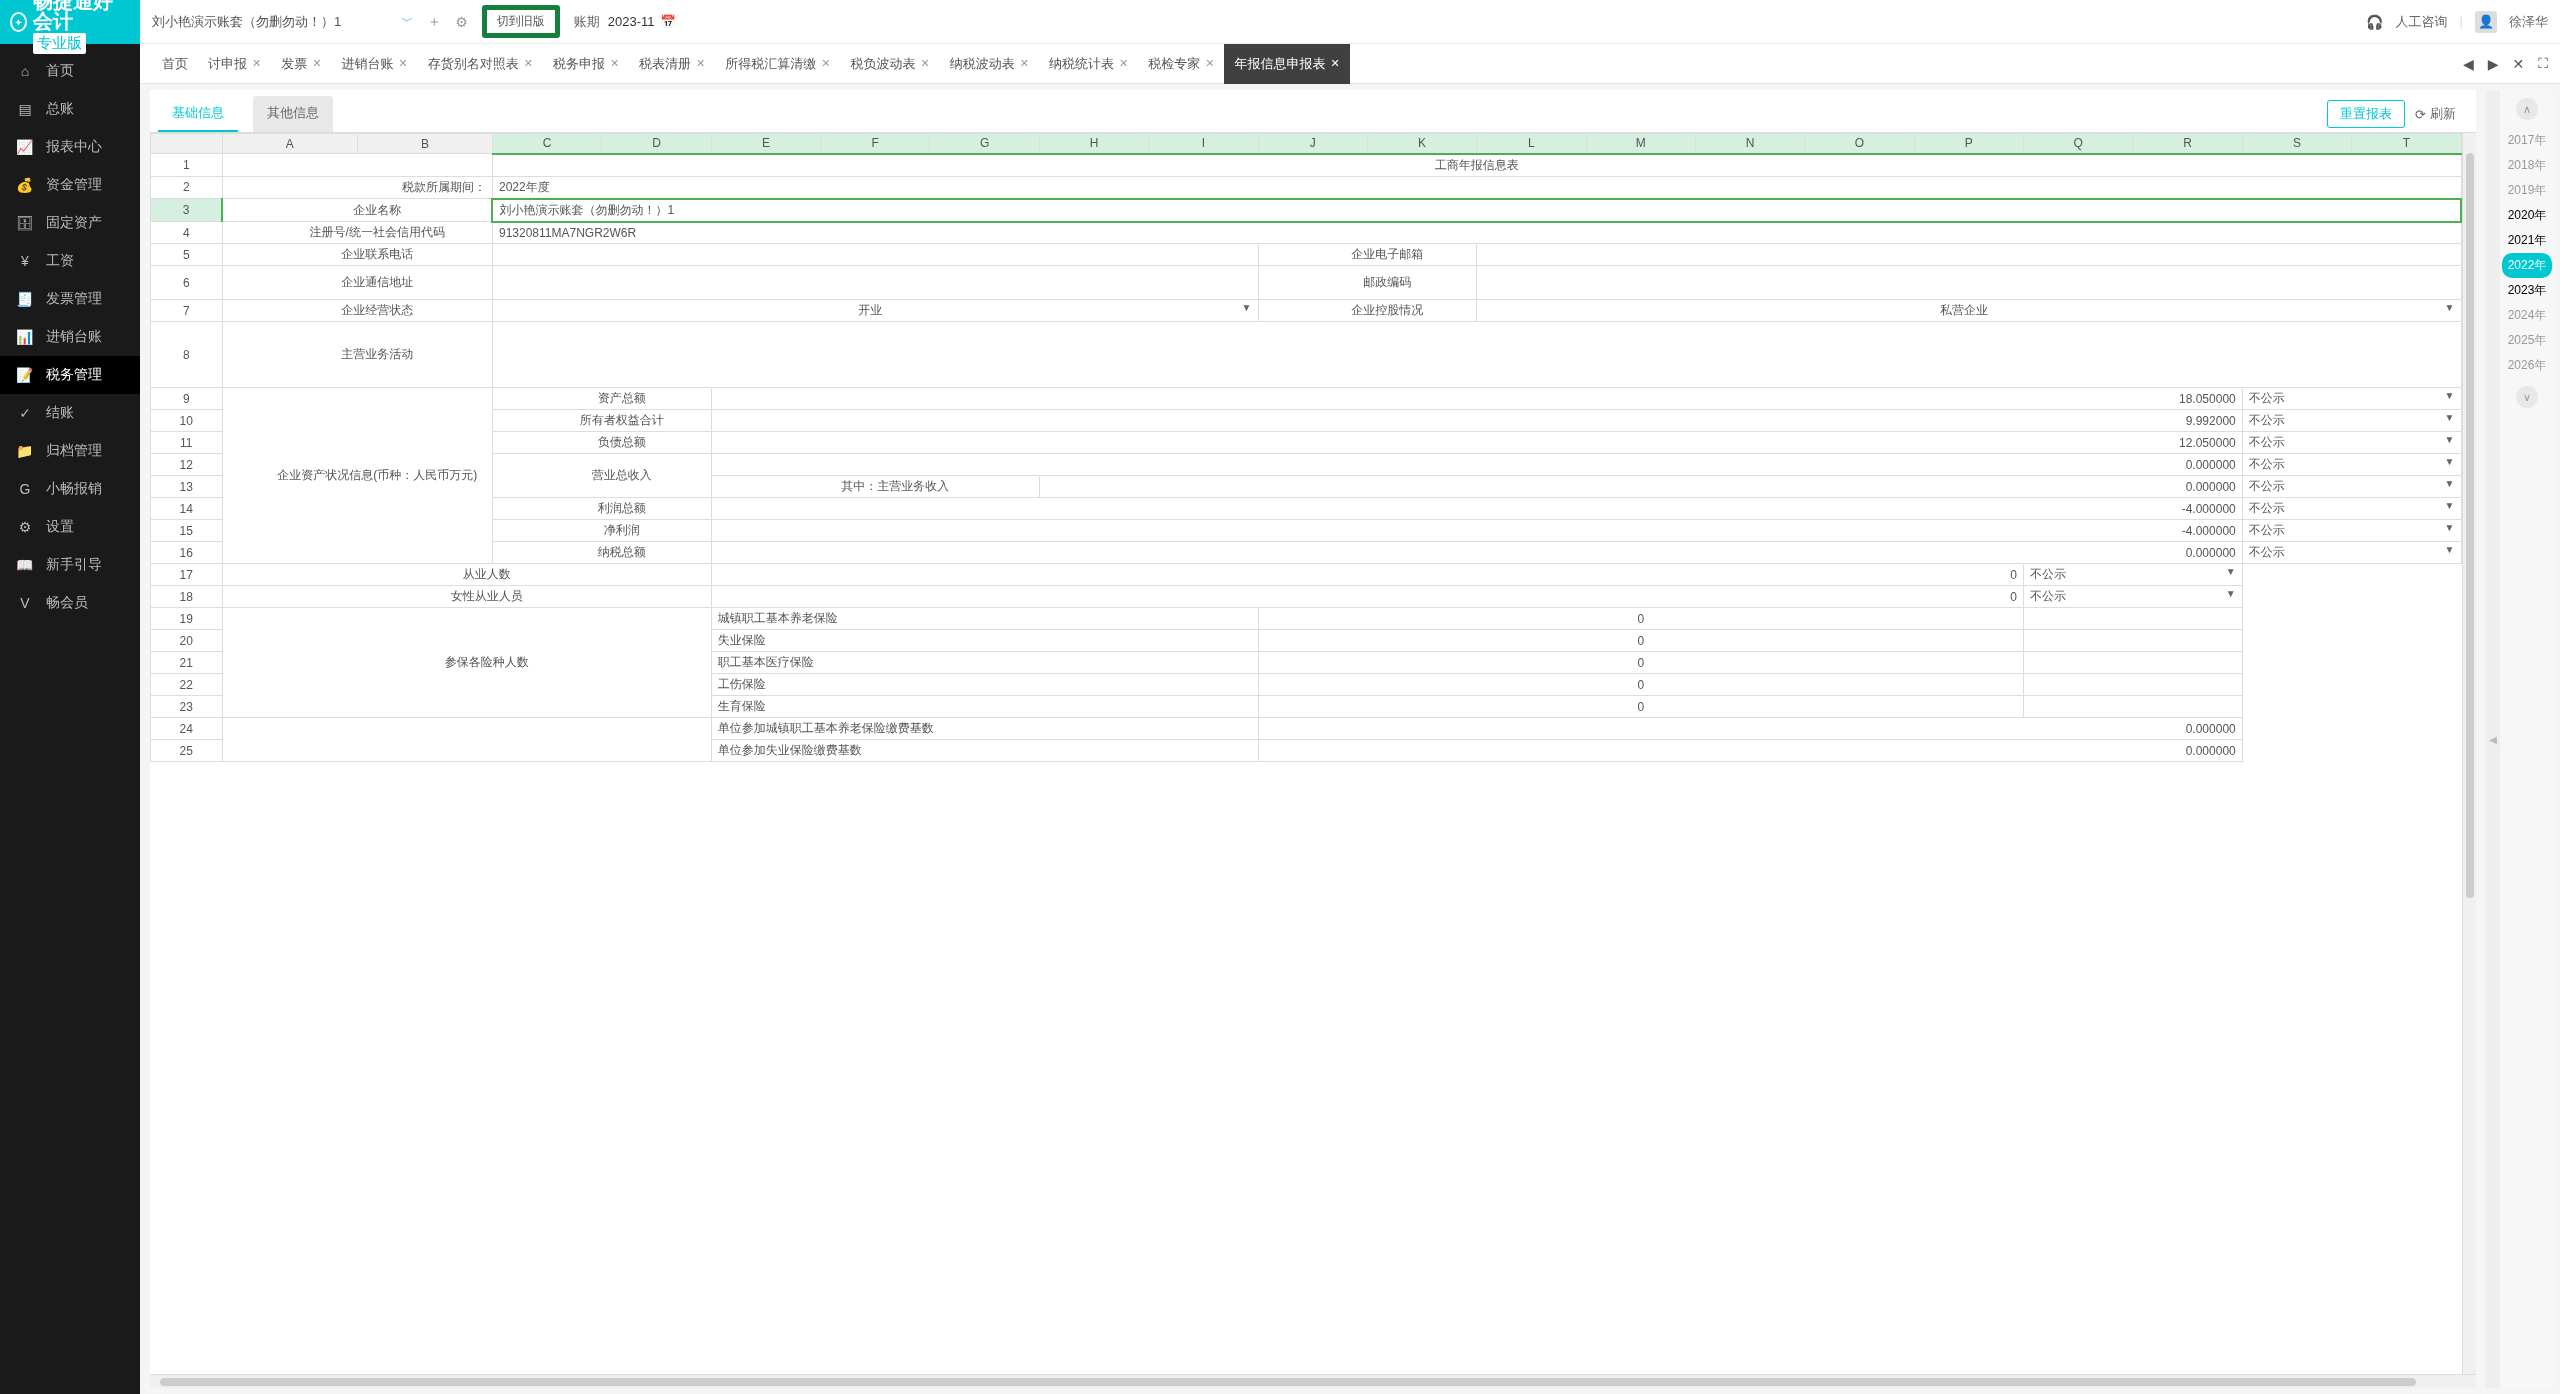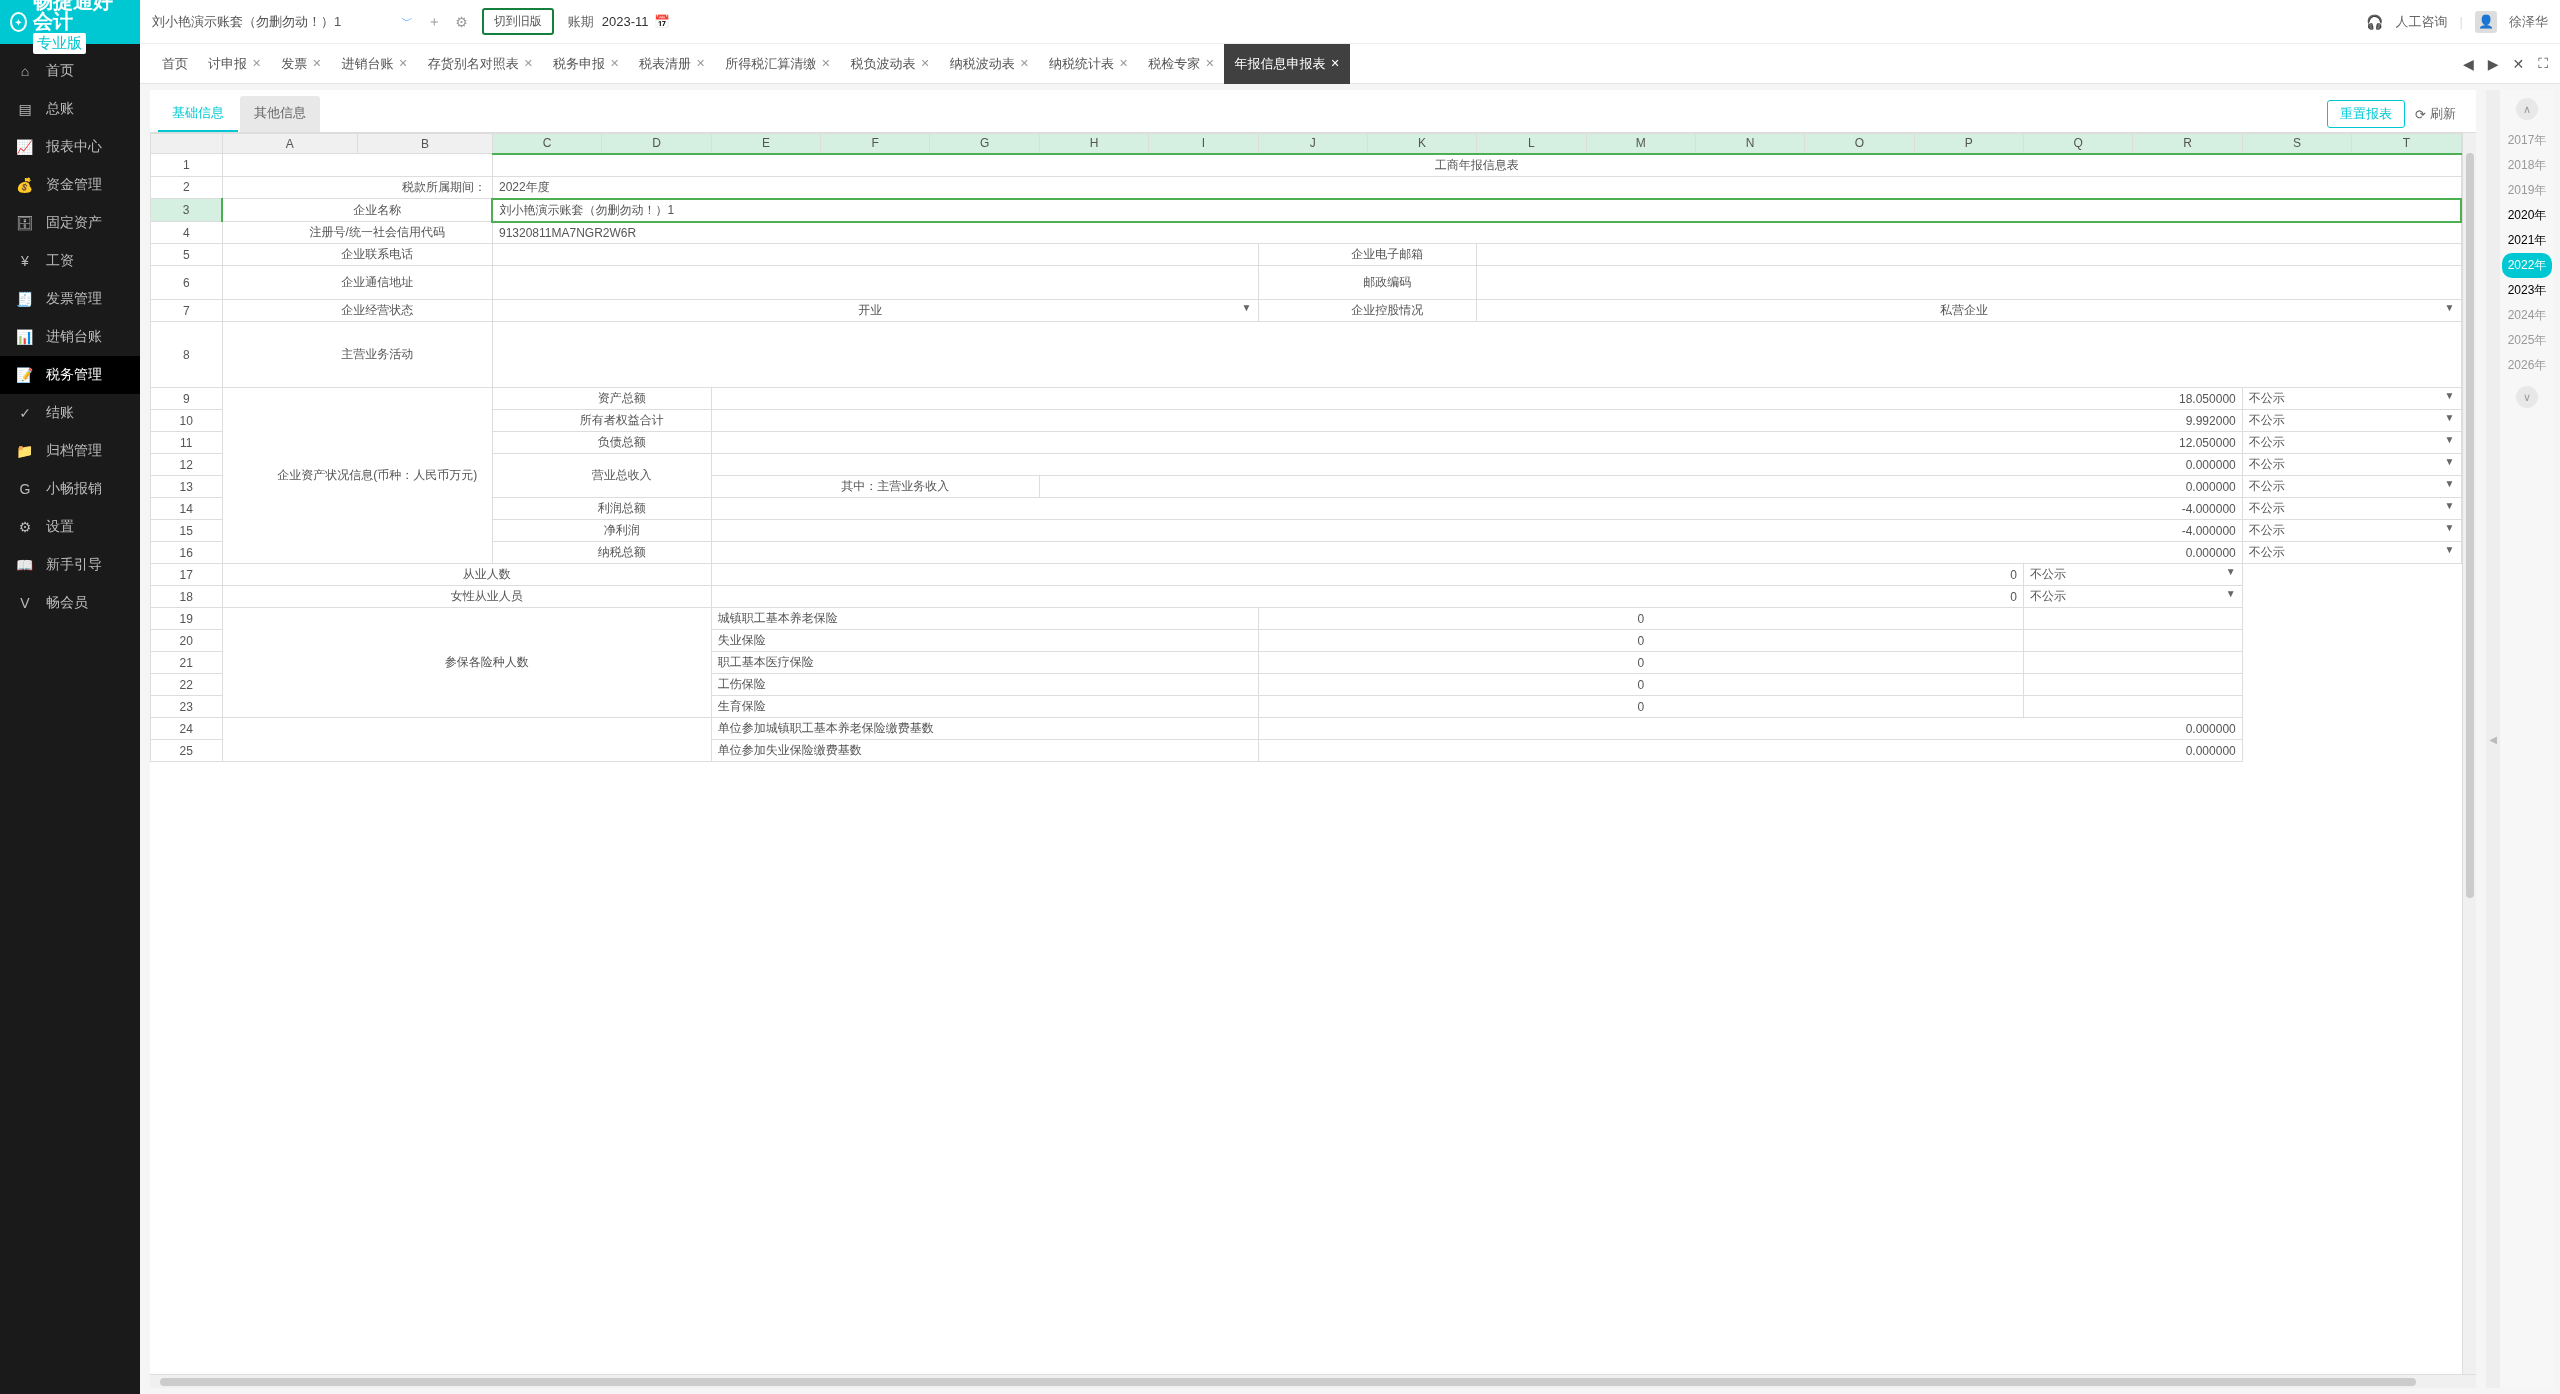--- a/index.html
+++ b/index.html
@@ -18,42 +18,42 @@
 .nav-icon { width: 18px; height: 18px; margin-right: 12px; display: flex; align-items: center; justify-content: center; }
 
 
 .main { flex: 1; display: flex; flex-direction: column; background: #f5f5f5; min-width: 0; }
 
 
 .header { height: 44px; background: #fff; display: flex; align-items: center; padding: 0 12px; border-bottom: 1px solid #eee; }
 .account-name { color: #555; }
 .chevron-down { margin-left: 60px; color: #4aa7ff; cursor: pointer; font-size: 12px; }
 .header-icon { margin-left: 14px; color: #999; cursor: pointer; font-size: 14px; }
-.old-btn { margin-left: 14px; border: 2px solid #15803d; padding: 3px 10px; border-radius: 3px; font-size: 12px; cursor: pointer; color: #555; }
+.old-btn { margin-left: 14px; border: 5px solid #15803d; padding: 3px 10px; border-radius: 3px; font-size: 12px; cursor: pointer; color: #555; }
 .period-label { margin-left: 14px; color: #666; }
 .period-value { margin-left: 8px; color: #333; }
 .calendar-icon { margin-left: 6px; color: #00c8d2; cursor: pointer; }
 .header-right { margin-left: auto; display: flex; align-items: center; gap: 12px; color: #666; }
 .headset-icon { font-size: 14px; }
 .avatar { width: 22px; height: 22px; background: #ddd; border-radius: 3px; display: flex; align-items: center; justify-content: center; color: #999; }
 
 
 .tabs-bar { height: 40px; background: #fff; display: flex; align-items: center; padding: 0 12px; border-bottom: 1px solid #e5e5e5; }
 .tabs-list { display: flex; align-items: center; flex: 1; overflow: hidden; gap: 0; }
 .tab { display: flex; align-items: center; padding: 0 10px; height: 40px; color: #555; cursor: pointer; white-space: nowrap; font-size: 13px; }
 .tab.active { background: #404040; color: #fff; }
 .tab-close { margin-left: 5px; font-size: 11px; color: #999; cursor: pointer; }
 .tab.active .tab-close { color: #fff; }
 .tabs-ctrl { display: flex; align-items: center; gap: 14px; padding-left: 10px; }
 .tabs-ctrl span { cursor: pointer; color: #555; font-size: 14px; }
 
 
 .content { flex: 1; display: flex; min-height: 0; }
 .sheet-area { flex: 1; background: #fff; margin: 6px 10px; display: flex; flex-direction: column; min-width: 0; position: relative; }
-.sheet-tabs { display: flex; gap: 0; padding: 6px 8px 0; }
+.sheet-tabs { display: flex; gap: 13px; padding: 6px 8px 0; }
 .sheet-tab { padding: 8px 14px; background: #e8e8e8; color: #666; cursor: pointer; font-size: 13px; border-radius: 3px 3px 0 0; margin-right: 2px; }
 .sheet-tab.active { background: #fff; color: #00c8d2; border-bottom: 2px solid #00c8d2; }
 .toolbar-right { position: absolute; right: 20px; top: 10px; display: flex; gap: 10px; align-items: center; }
 .reset-btn { border: 1px solid #00c8d2; color: #00c8d2; padding: 4px 12px; border-radius: 3px; background: #fff; cursor: pointer; font-size: 13px; }
 .refresh-btn { color: #666; cursor: pointer; font-size: 13px; display: flex; align-items: center; gap: 4px; }
 
 
 .spreadsheet-wrap { flex: 1; display: flex; min-height: 0; border-top: 1px solid #ddd; }
 .spreadsheet { flex: 1; overflow: auto; position: relative; }
 .grid { border-collapse: collapse; width: 100%; }

